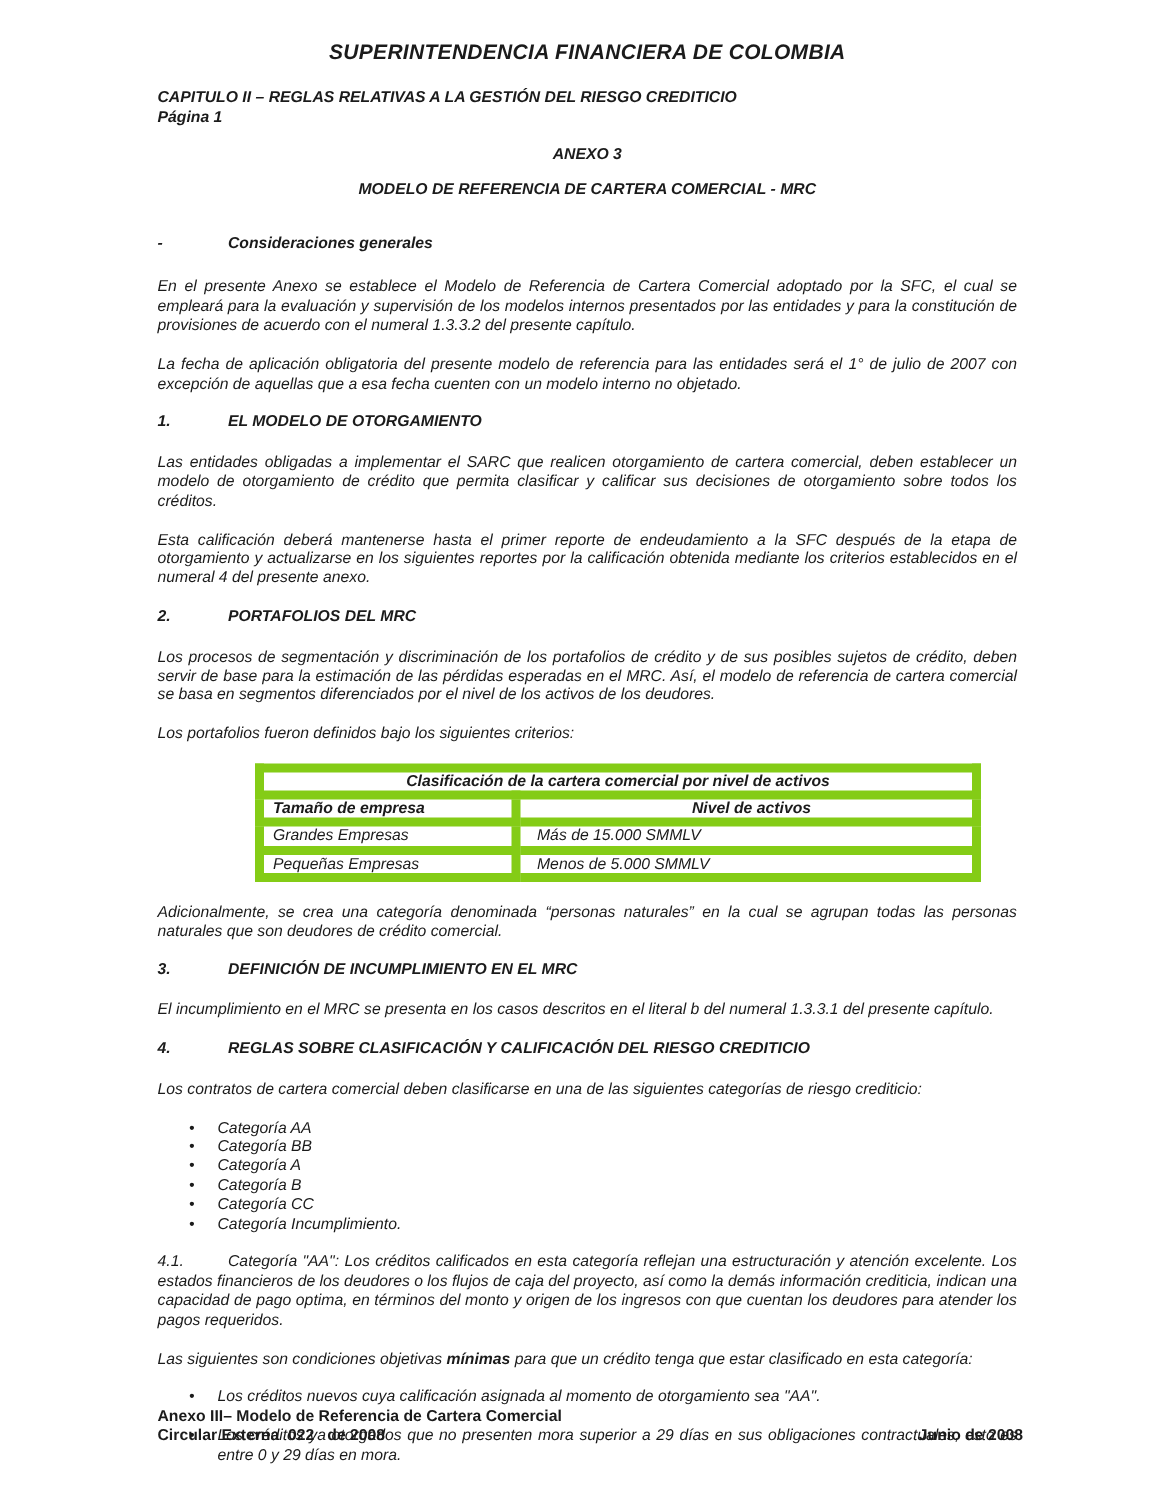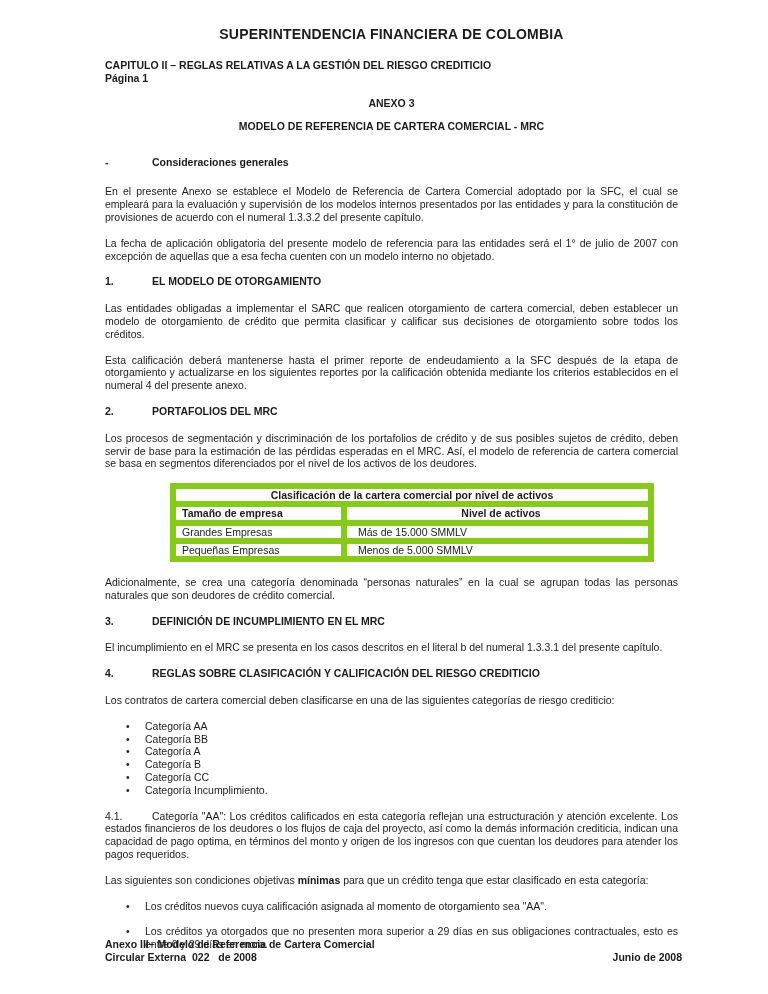--- a/index.html
+++ b/index.html
@@ -1,21 +1,21 @@
 <!DOCTYPE html>
 <html><head>
 <meta charset="utf-8">
 <style>
   html,body { margin:0; padding:0; background:#ffffff; }
   .page {
     width:768px; height:994px; position:relative; background:#ffffff;
     font-family:"Liberation Sans", sans-serif; color:#1b1b1b; overflow:hidden;
     margin:0 auto;
   }
-  .content { padding:26px 90px 0 105px; }
+  .content { padding:26px 90px 0 105px;font-style:italic; }
 
   .org-title {
     text-align:center; font-weight:bold; font-size:14px; letter-spacing:.2px;
     margin:0 0 17px 0;
   }
   .chapter-block { font-weight:bold; font-size:10.5px; line-height:13px; margin:0 0 12px 0; }
   .centered-bold { text-align:center; font-weight:bold; font-size:10.5px; line-height:12.8px; }
   .annex-label { margin:0 0 10px 0; }
   .doc-title { margin:0 0 23px 0; }
 
@@ -81,20 +81,21 @@
     <div class="h-row">
       <span class="h-num">1.</span><span>EL MODELO DE OTORGAMIENTO</span>
     </div>
     <p class="body">Las entidades obligadas a implementar el SARC que realicen otorgamiento de cartera comercial, deben establecer un modelo de otorgamiento de crédito que permita clasificar y calificar sus decisiones de otorgamiento sobre todos los créditos.</p>
     <p class="body">Esta calificación deberá mantenerse hasta el primer reporte de endeudamiento a la SFC después de la etapa de otorgamiento y actualizarse en los siguientes reportes por la calificación obtenida mediante los criterios establecidos en el numeral 4 del presente anexo.</p>
 
     <div class="h-row">
       <span class="h-num">2.</span><span>PORTAFOLIOS DEL MRC</span>
     </div>
     <p class="body">Los procesos de segmentación y discriminación de los portafolios de crédito y de sus posibles sujetos de crédito, deben servir de base para la estimación de las pérdidas esperadas en el MRC. Así, el modelo de referencia de cartera comercial se basa en segmentos diferenciados por el nivel de los activos de los deudores.</p>
+    <p class="body single">Los portafolios fueron definidos bajo los siguientes criterios:</p>
 
     <table class="cls">
       <tbody>
           <tr>
         <td class="t-title" colspan="2">Clasificación de la cartera comercial por nivel de activos</td>
       </tr>
       <tr>
         <td class="t-h t-c1">Tamaño de empresa</td>
         <td class="t-h t-c2 t-h2">Nivel de activos</td>
       </tr>

